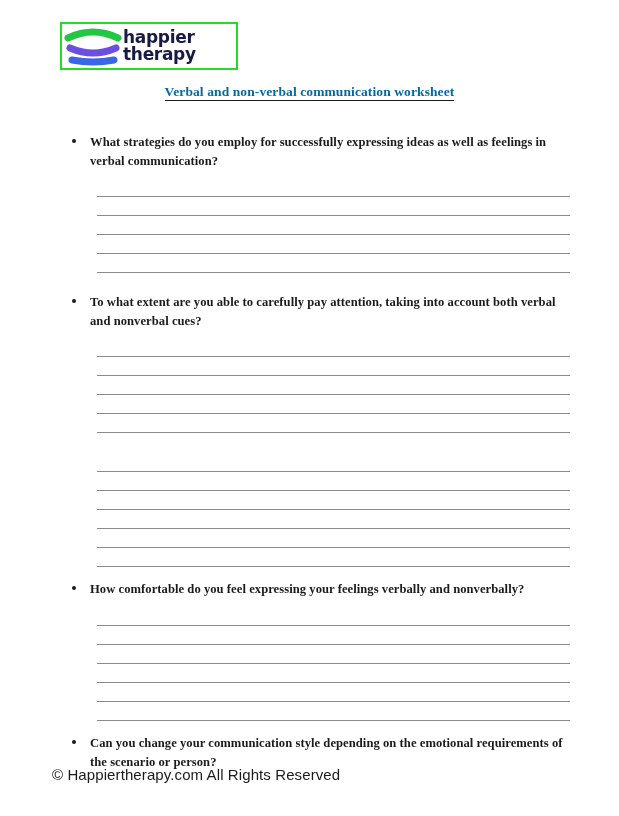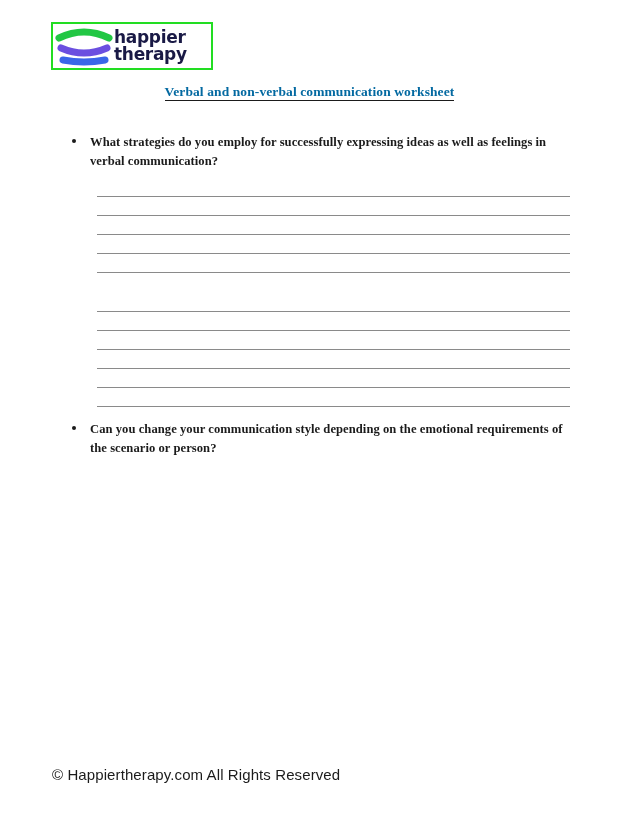--- a/index.html
+++ b/index.html
@@ -11,23 +11,23 @@
     width: 619px;
     height: 816px;
     position: relative;
     font-family: "Liberation Serif", "DejaVu Serif", serif;
     overflow: hidden;
   }
 
   
   .logo-box {
     position: absolute;
-    left: 51px;
+    left: 60px;
     top: 22px;
-    width: 162px;
+    width: 178px;
     height: 48px;
     border: 2px solid #22dd22;
     box-sizing: border-box;
     background: #ffffff;
     display: flex;
     align-items: center;
   }
   .logo-marks {
     width: 58px;
     height: 44px;
@@ -139,32 +139,59 @@
     </div>
     <div class="answer-lines" style="margin-top:7px;">
       <div class="answer-line"></div>
       <div class="answer-line"></div>
       <div class="answer-line"></div>
       <div class="answer-line"></div>
       <div class="answer-line"></div>
     </div>
   </div>
 
+  <div class="q-block" style="margin-bottom:20px;">
+    <div class="q-row">
+      <span class="q-bullet"></span>
+      <div class="q-text">To what extent are you able to carefully pay attention, taking into account both verbal and nonverbal cues?</div>
+    </div>
+    <div class="answer-lines" style="margin-top:7px;">
+      <div class="answer-line"></div>
+      <div class="answer-line"></div>
+      <div class="answer-line"></div>
+      <div class="answer-line"></div>
+      <div class="answer-line"></div>
+    </div>
+  </div>
 
   <div class="q-block" style="margin-bottom:13px;">
     <div class="answer-lines" style="margin-top:8px;">
       <div class="answer-line"></div>
       <div class="answer-line"></div>
       <div class="answer-line"></div>
       <div class="answer-line"></div>
       <div class="answer-line"></div>
       <div class="answer-line"></div>
     </div>
   </div>
 
+  <div class="q-block" style="margin-bottom:13px;">
+    <div class="q-row">
+      <span class="q-bullet"></span>
+      <div class="q-text">How comfortable do you feel expressing your feelings verbally and nonverbally?</div>
+    </div>
+    <div class="answer-lines" style="margin-top:8px;">
+      <div class="answer-line"></div>
+      <div class="answer-line"></div>
+      <div class="answer-line"></div>
+      <div class="answer-line"></div>
+      <div class="answer-line"></div>
+      <div class="answer-line"></div>
+    </div>
+  </div>
 
   <div class="q-block">
     <div class="q-row">
       <span class="q-bullet"></span>
       <div class="q-text">Can you change your communication style depending on the emotional requirements of the scenario or person?</div>
     </div>
 
   </div>
 
 </div>

